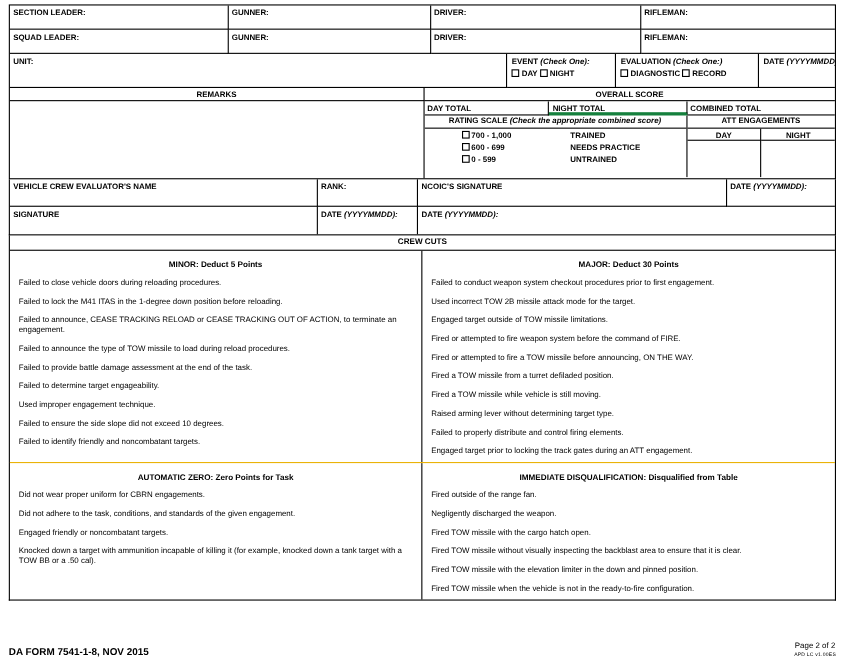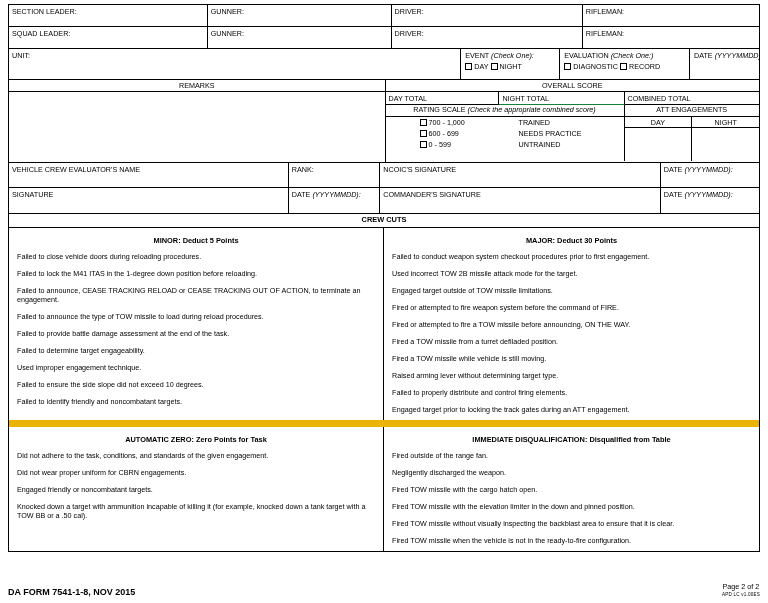--- a/index.html
+++ b/index.html
@@ -31,20 +31,21 @@
     box-sizing: border-box;
   }
   .row { display: flex; }
   .cell {
     box-sizing: border-box;
     position: relative;
     padding: 2px 3px 0 3px;
     border-right: 1px solid #000;
     border-bottom: 1px solid #000;
     overflow: hidden;
+    font-weight: bold;
   }
   .cell.last { border-right: none; }
   .row.last > .cell { border-bottom: none; }
 
   .lbl { font-size: 7.2px; line-height: 9px; white-space: nowrap; }
   .ital { font-style: italic; }
   .ctr { text-align: center; }
 
   
   .cb {
@@ -123,21 +124,21 @@
     font-weight: bold;
     font-size: 7.4px;
     margin-bottom: 7px;
     margin-top: 4px;
   }
   .cc-item {
     font-size: 7.2px;
     line-height: 9px;
     margin-bottom: 8px;
   }
-  .cc-block-bottom { border-top: 7px solid #eab308; }
+  .cc-block-bottom { border-top: 1px solid #eab308; }
 
   
   .footer {
     position: absolute;
     left: 8px;
     right: 8px;
     bottom: 6px;
     display: flex;
     justify-content: space-between;
     align-items: flex-end;
@@ -243,21 +244,21 @@
     <div class="row">
 
       <div class="cell" style="width:50.2%;height:70px;border-bottom:none"></div>
 
       <div class="cell last" style="width:49.8%;padding:0;border-bottom:none">
 
         <div class="row tot-row">
           <div class="cell" style="width:30.5%;border-bottom:1px solid #000">
             <div class="lbl">DAY TOTAL</div>
           </div>
-          <div class="cell" style="width:33.5%;border-bottom:1px solid #15803d">
+          <div class="cell" style="width:33.5%;border-bottom:3px solid #15803d">
             <div class="lbl">NIGHT TOTAL</div>
           </div>
           <div class="cell last" style="width:36%;border-bottom:1px solid #000">
             <div class="lbl">COMBINED TOTAL</div>
           </div>
         </div>
 
         <div class="rating-wrap">
 
           <div style="width:64%;box-sizing:border-box;border-right:1px solid #000">
@@ -322,23 +323,20 @@
 
     <div class="row sig-row last">
       <div class="cell" style="width:37.3%;border-bottom:none">
         <div class="lbl">SIGNATURE</div>
       </div>
       <div class="cell" style="width:12.2%;border-bottom:none">
         <div class="lbl">
           <span>DATE</span>
           <span class="ital">(YYYYMMDD):</span>
         </div>
-      </div>
-      <div class="cell" style="width:37.4%;border-bottom:none">
-        <div class="lbl">COMMANDER'S SIGNATURE</div>
       </div>
       <div class="cell last" style="width:13.1%;border-bottom:none">
         <div class="lbl">
           <span>DATE</span>
           <span class="ital">(YYYYMMDD):</span>
         </div>
       </div>
     </div>
   </div>
 
@@ -373,33 +371,33 @@
         <div class="cc-item">Raised arming lever without determining target type.</div>
         <div class="cc-item">Failed to properly distribute and control firing elements.</div>
         <div class="cc-item" style="margin-bottom:2px">Engaged target prior to locking the track gates during an ATT engagement.</div>
       </div>
     </div>
 
     <div class="cc-grid cc-block-bottom">
 
       <div class="cc-col" style="padding-bottom:6px">
         <div class="cc-head">AUTOMATIC ZERO:  Zero Points for Task</div>
+        <div class="cc-item">Did not wear proper uniform for CBRN engagements.</div>
         <div class="cc-item">Did not adhere to the task, conditions, and standards of the given engagement.</div>
-        <div class="cc-item">Did not wear proper uniform for CBRN engagements.</div>
         <div class="cc-item">Engaged friendly or noncombatant targets.</div>
         <div class="cc-item">Knocked down a target with ammunition incapable of killing it (for example, knocked down a tank target with a TOW BB or a .50 cal).</div>
       </div>
 
       <div class="cc-col last" style="padding-bottom:6px">
         <div class="cc-head">IMMEDIATE DISQUALIFICATION:  Disqualified from Table</div>
         <div class="cc-item">Fired outside of the range fan.</div>
         <div class="cc-item">Negligently discharged the weapon.</div>
         <div class="cc-item">Fired TOW missile with the cargo hatch open.</div>
+        <div class="cc-item">Fired TOW missile without visually inspecting the backblast area to ensure that it is clear.</div>
         <div class="cc-item">Fired TOW missile with the elevation limiter in the down and pinned position.</div>
-        <div class="cc-item">Fired TOW missile without visually inspecting the backblast area to ensure that it is clear.</div>
         <div class="cc-item" style="margin-bottom:0">Fired TOW missile when the vehicle is not in the ready-to-fire configuration.</div>
       </div>
     </div>
   </div>
 
   <div class="footer">
     <div class="form-id">DA FORM 7541-1-8, NOV 2015</div>
     <div class="pg">
       <div class="pg-num">Page 2 of 2</div>
       <div class="apd">APD LC v1.00ES</div>

